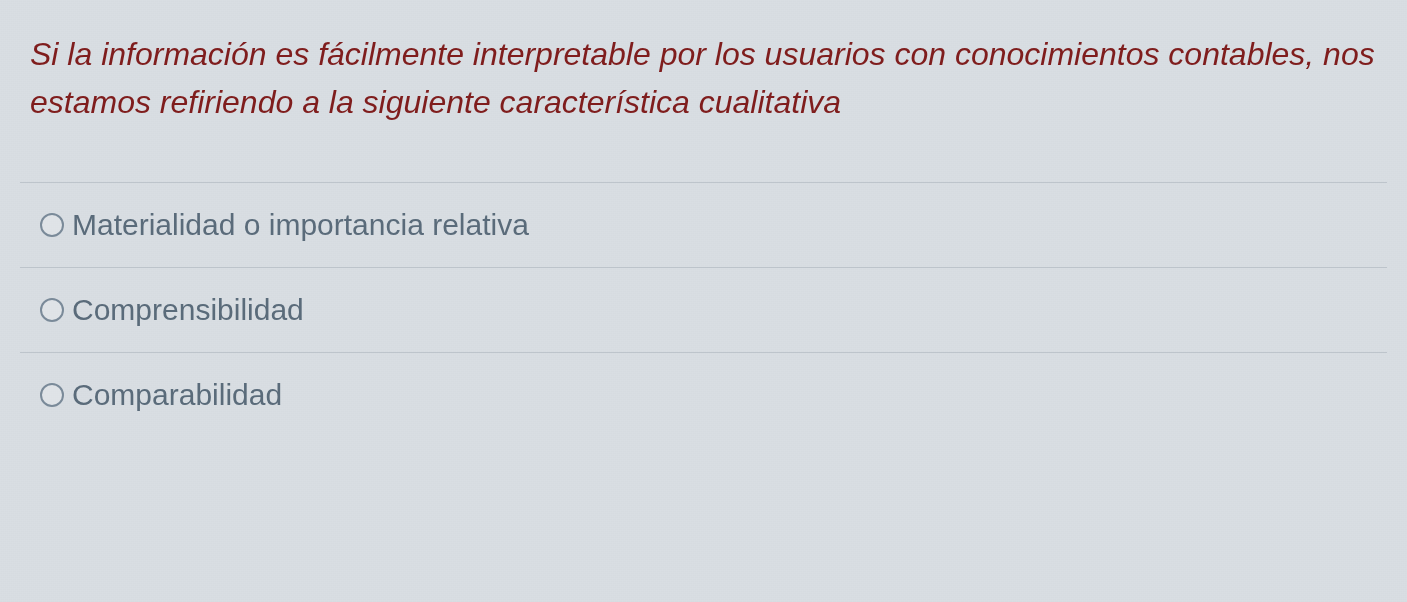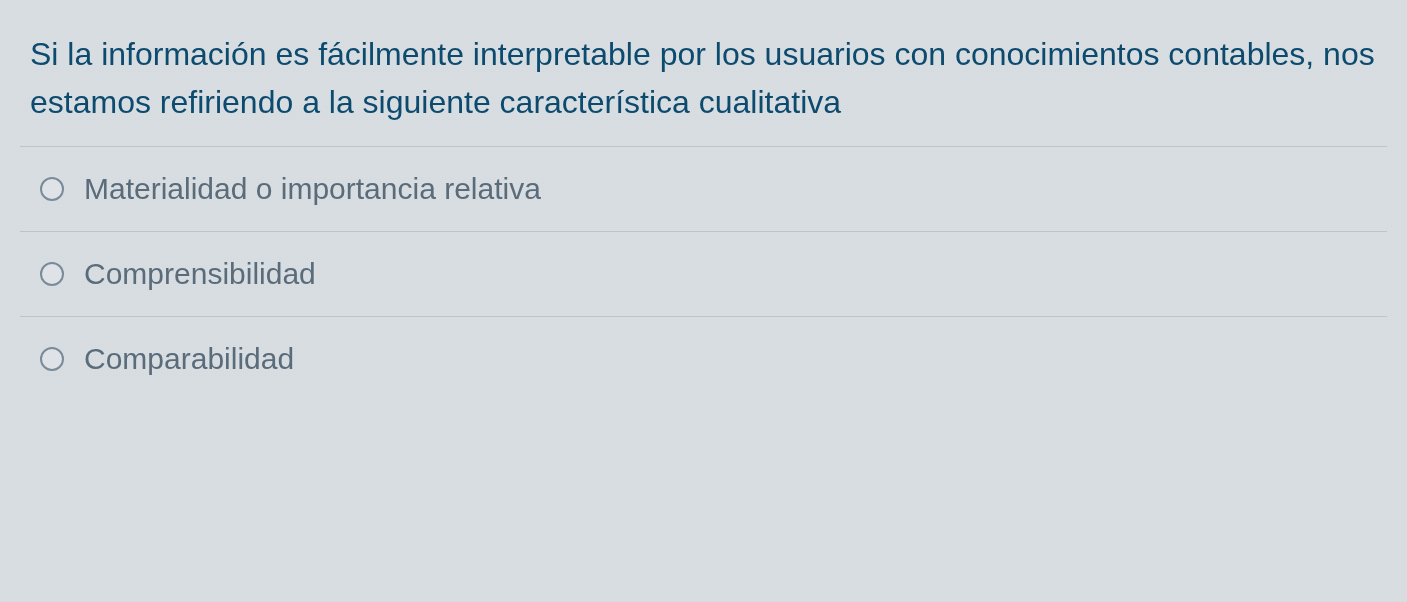--- a/index.html
+++ b/index.html
@@ -11,38 +11,39 @@
       font-family: 'Segoe UI', Tahoma, Geneva, Verdana, sans-serif;
       background: #d8dde2;
       background-image: 
         repeating-linear-gradient(90deg, rgba(255,255,255,0.03) 0px, rgba(255,255,255,0.03) 1px, transparent 1px, transparent 2px),
         repeating-linear-gradient(0deg, rgba(200,205,210,0.1) 0px, rgba(200,205,210,0.1) 1px, transparent 1px, transparent 2px);
       width: 1407px;
       height: 602px;
       padding: 30px 20px;
     }
     .question-text {
-      color: #0c4a6e;
+      color: #7f1d1d;
       font-size: 32px;
       line-height: 1.5;
       font-weight: 400;
-      margin-bottom: 20px;
+      margin-bottom: 56px;
       padding: 0 10px;
+      font-style: italic;
     }
     .options {
       display: flex;
       flex-direction: column;
     }
     .option {
       display: flex;
       align-items: center;
       padding: 25px 20px;
       border-top: 1px solid rgba(150,160,170,0.4);
       cursor: pointer;
-      gap: 20px;
+      gap: 8px;
     }
     .radio-circle {
       width: 24px;
       height: 24px;
       border: 2px solid #7a8a99;
       border-radius: 50%;
       flex-shrink: 0;
       background: rgba(255,255,255,0.2);
     }
     .option-label {

